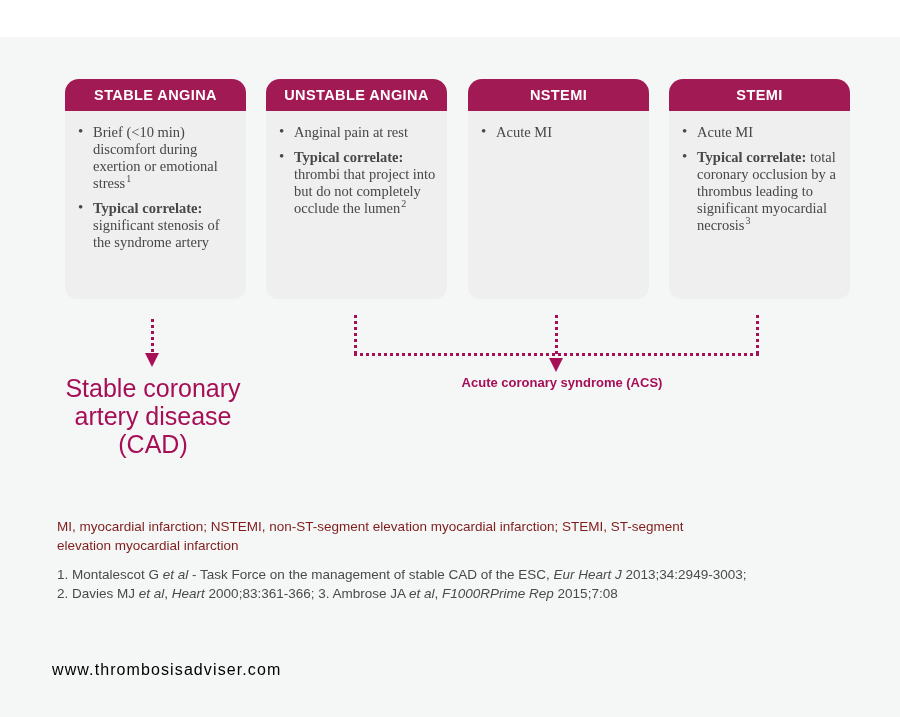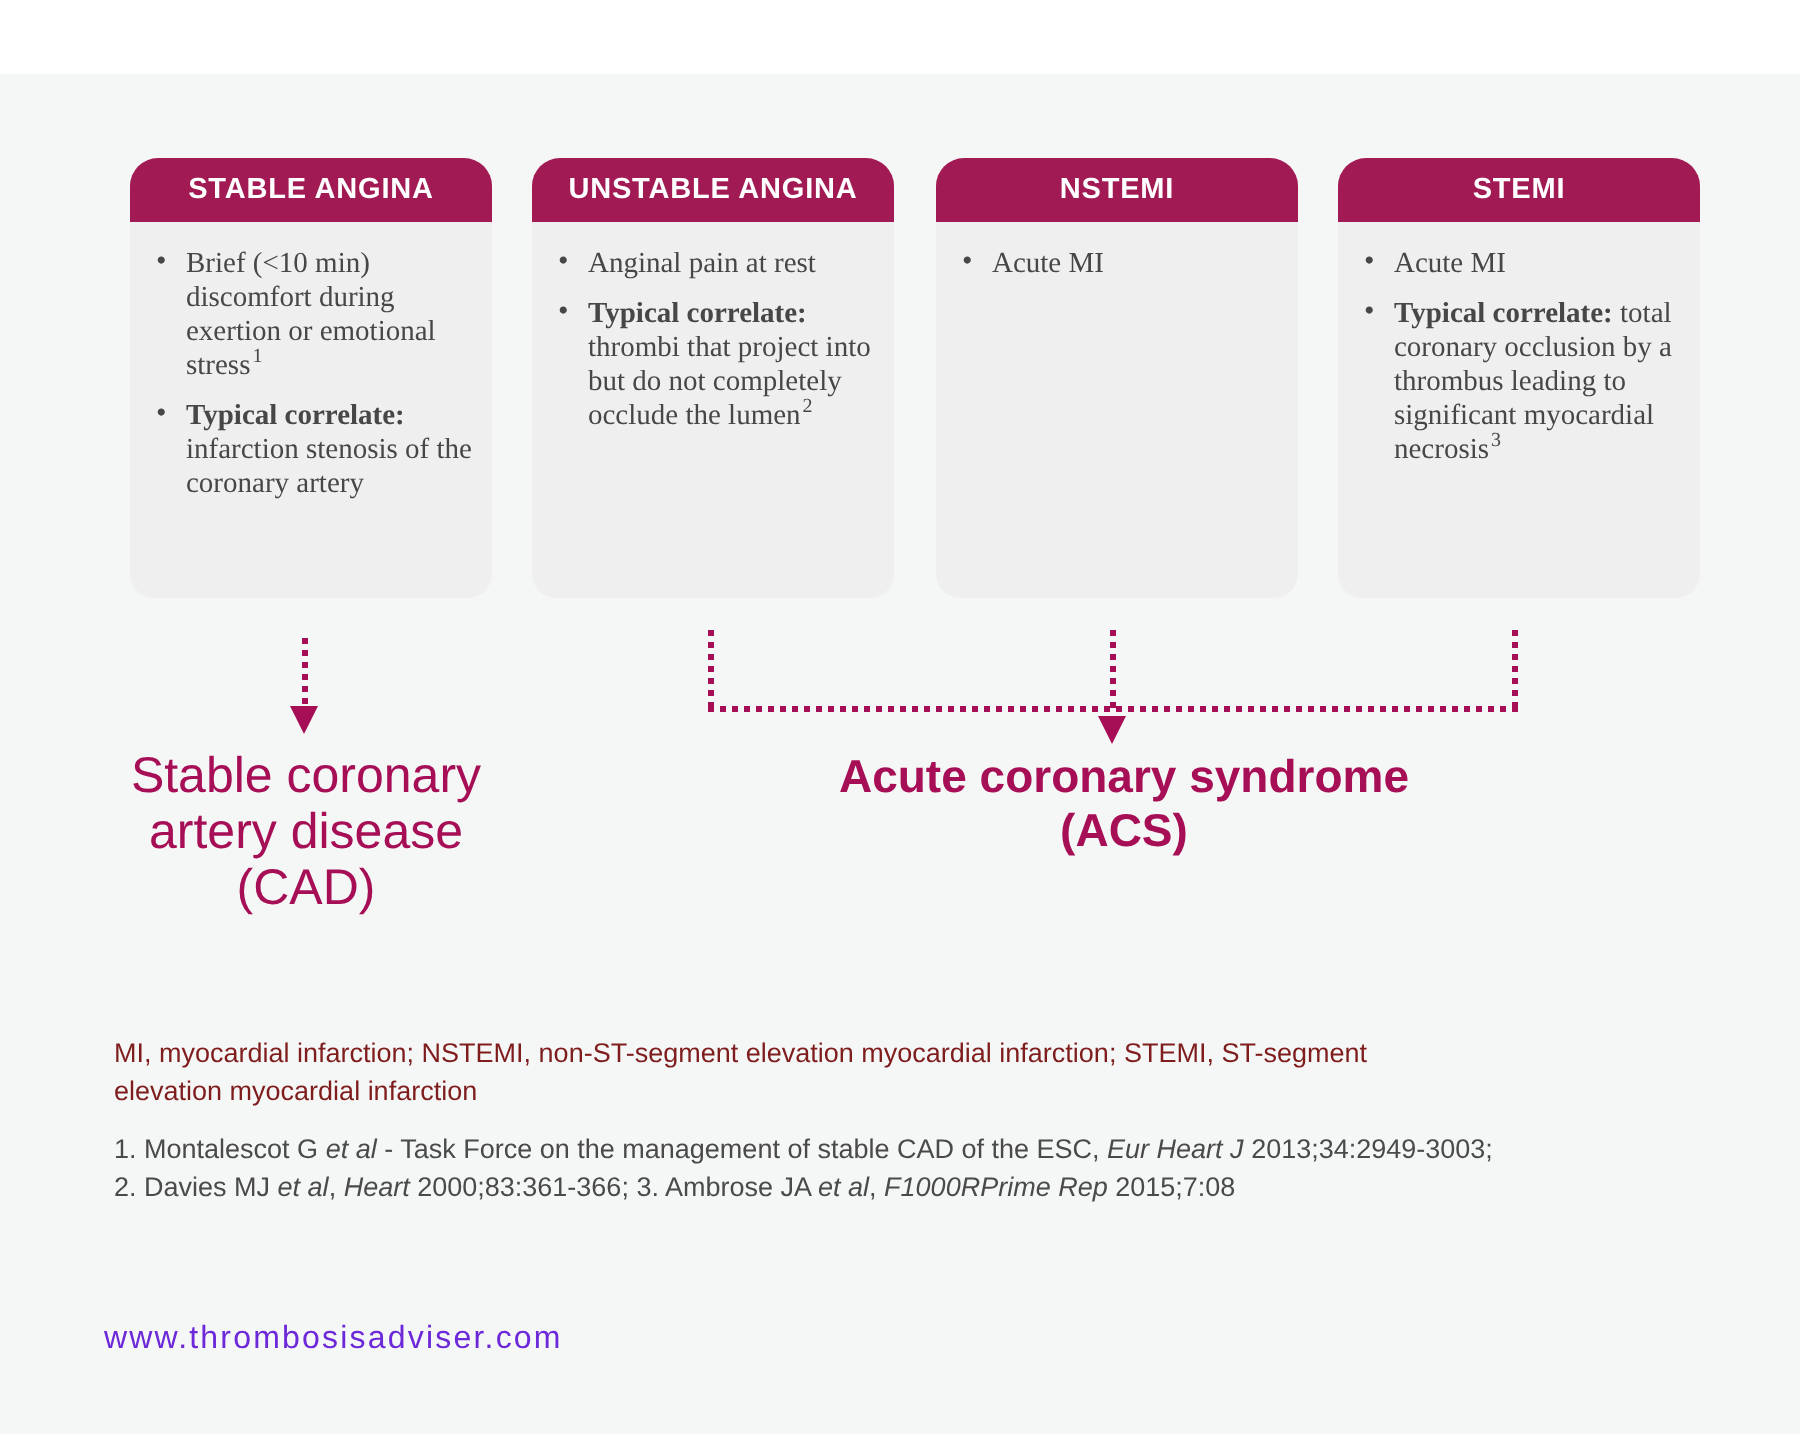--- a/index.html
+++ b/index.html
@@ -35,39 +35,39 @@
   .hdash{position:absolute;height:3px;background-image:repeating-linear-gradient(to right,var(--accent,#A60E56) 0 3px,transparent 3px 6px);}
   .ahead{position:absolute;width:0;height:0;border-left:7px solid transparent;border-right:7px solid transparent;border-top:14px solid var(--accent,#A60E56);}
   
   .cad-label{
     position:absolute;left:53px;top:337px;width:200px;text-align:center;
     font-size:25px;font-weight:400;line-height:28px;color:var(--accent,#A60E56);
     white-space:pre-line;
   }
   .acs-label{
     position:absolute;left:407px;top:338px;width:310px;text-align:center;
-    font-size:23px;font-weight:700;color:var(--accent,#A60E56);
+    font-size:13px;font-weight:700;color:var(--accent,#A60E56);
   }
   
   .abbr{position:absolute;left:57px;top:480px;width:672px;font-size:13.5px;line-height:19px;color:#7f1d1d;}
   .refs{position:absolute;left:57px;top:528px;width:760px;font-size:13.5px;line-height:19px;color:#4a4a4a;}
   .it{font-style:italic;}
-  .website{position:absolute;left:52px;top:624px;font-size:16px;letter-spacing:1.1px;color:#6d28d9;}
+  .website{position:absolute;left:52px;top:624px;font-size:16px;letter-spacing:1.1px;color:#000000;}
 </style>
 </head>
 <body>
 
 <div class="canvas">
 
   <div class="col" style="left:65px">
     <div class="col-header">STABLE ANGINA</div>
     <div class="col-body">
       <ul class="bullets">
         <li> <span>Brief (&lt;10 min) discomfort during exertion or emotional stress</span><sup>1</sup></li>
-        <li><span class="lead">Typical correlate:</span> <span>infarction stenosis of the coronary artery</span></li>
+        <li><span class="lead">Typical correlate:</span> <span>significant stenosis of the syndrome artery</span></li>
       </ul>
     </div>
   </div>
 
   <div class="col" style="left:266px">
     <div class="col-header">UNSTABLE ANGINA</div>
     <div class="col-body">
       <ul class="bullets">
         <li> <span>Anginal pain at rest</span></li>
         <li><span class="lead">Typical correlate:</span> <span>thrombi that project into but do not completely occlude the lumen</span><sup>2</sup></li>

